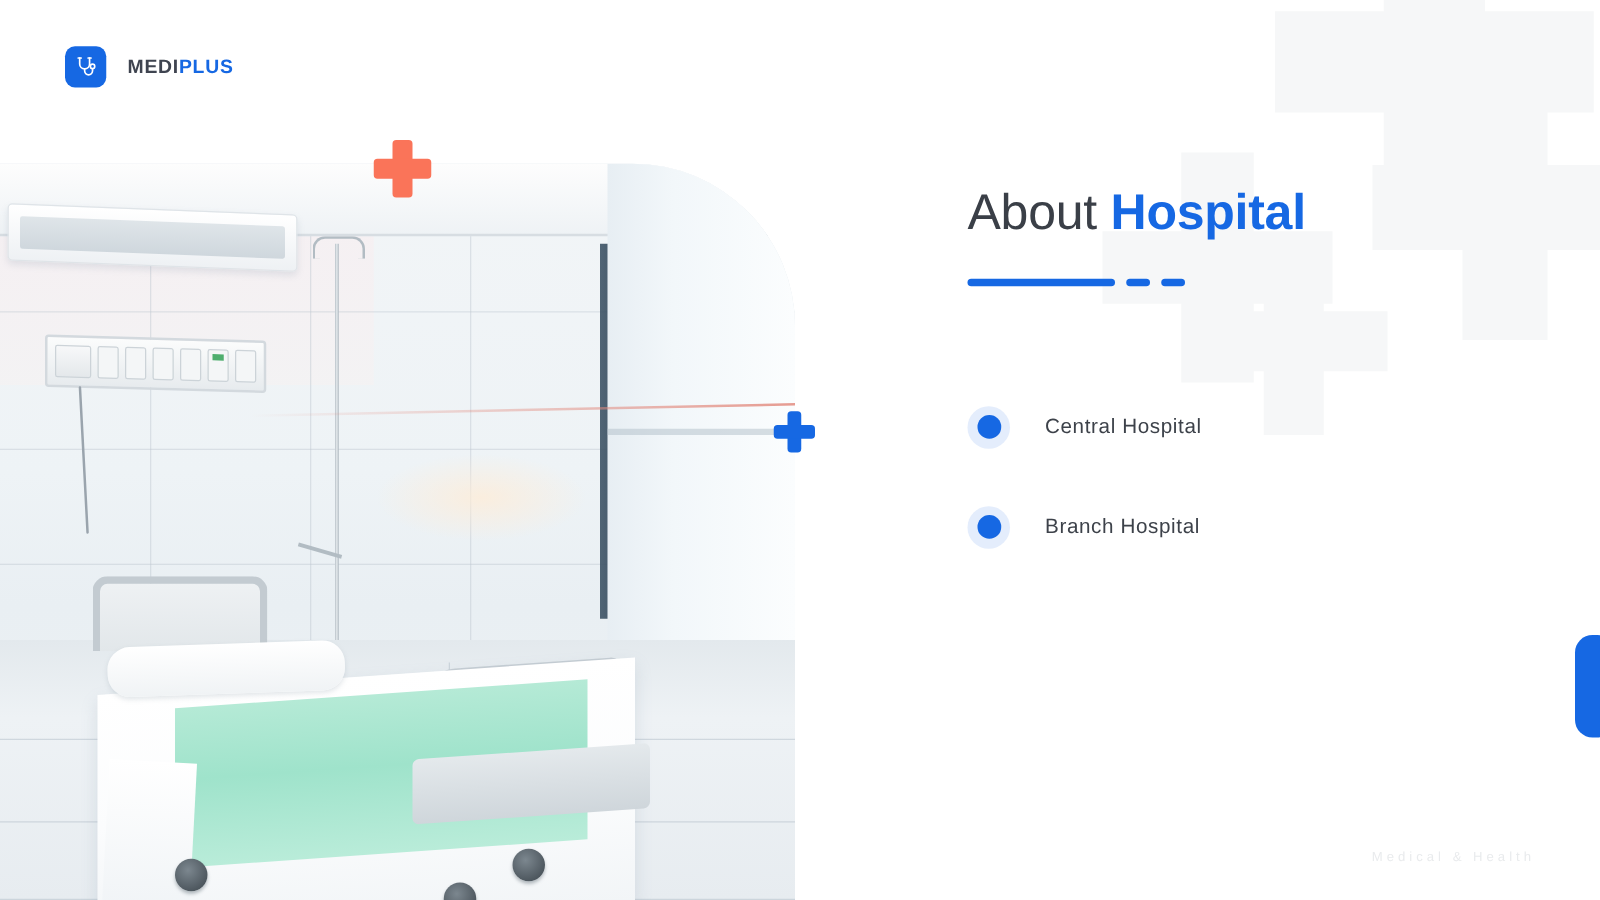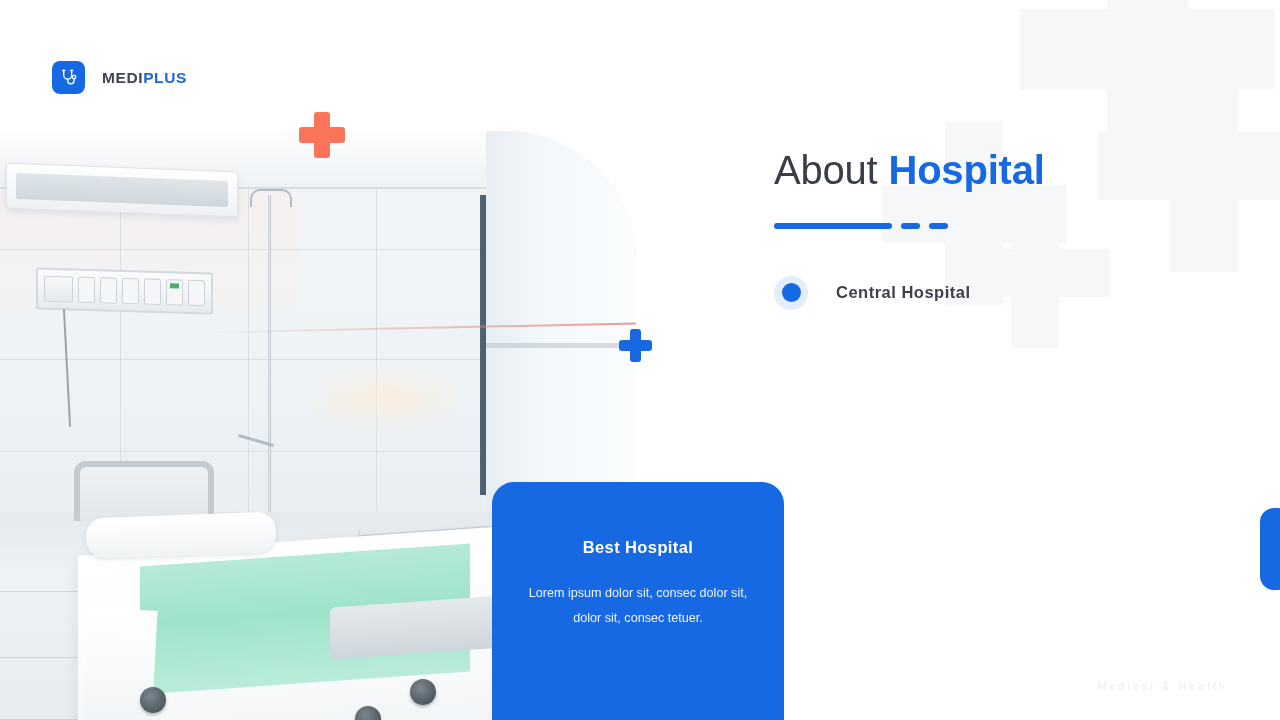--- a/index.html
+++ b/index.html
@@ -15,21 +15,21 @@
   .wm-layer { position:absolute; inset:0; pointer-events:none; }
   .wm-cross { position:absolute; background:transparent; }
   .wm-cross i, .wm-cross b {
     position:absolute; display:block; background:#f6f7f8;
   }
   .wm-cross i { left:34%; top:0; width:32%; height:100%; }
   .wm-cross b { top:34%; left:0; height:32%; width:100%; }
 
   
   .logo-row {
-    position:absolute; left:52px; top:61px;
+    position:absolute; left:52px; top:37px;
     display:flex; align-items:center; gap:17px;
   }
   .logo-badge {
     width:33px; height:33px; border-radius:8px;
     background:#1668e3;
     display:flex; align-items:center; justify-content:center;
   }
   .logo-badge svg { display:block; }
   .logo-text {
     font-size:15.5px; letter-spacing:.6px; font-weight:700;
@@ -241,21 +241,21 @@
   .divider .bar { height:6px; border-radius:4px; background:#1668e3; }
   .divider .bar.long  { width:118px; }
   .divider .bar.mid   { width:19px; }
   .divider .bar.short { width:19px; }
 
   .paragraph {
     margin-top:52px; font-size:13px; line-height:2.05;
     color:#5a6068; text-align:justify; width:430px;
   }
 
-  .bullets { margin-top:47px;font-weight:bold; }
+  .bullets { margin-top:96px; }
   .bullet-row {
     display:flex; align-items:center; gap:28px; margin-bottom:46px;
   }
   .bullet-dot {
     width:34px; height:34px; border-radius:50%;
     background:#e4edfc;
     display:flex; align-items:center; justify-content:center;
     flex:none;
   }
   .bullet-dot i {
@@ -382,42 +382,44 @@
 
   <div class="cross cross-orange">
       <span></span>
       <em></em>
     </div>
   <div class="cross cross-blue">
       <span></span>
       <em></em>
     </div>
 
-  <div class="card">
-    <div class="card-title">Best Hospital</div>
-    <div class="card-body">Lorem ipsum dolor sit, consec dolor sit, dolor sit, consec tetuer.</div>
-  </div>
 
   <div class="edge-pill"></div>
 
   <div class="content">
     <div class="heading"><span>About </span><span class="bold">Hospital</span></div>
 
     <div class="divider">
       <span class="bar long"></span>
       <span class="bar mid"></span>
       <span class="bar short"></span>
     </div>
 
 
     <div class="bullets">
       <div class="bullet-row">
         <span class="bullet-dot">
             <i></i>
           </span>
         <span class="bullet-label">Central Hospital</span>
       </div>
+      <div class="bullet-row">
+        <span class="bullet-dot">
+            <i></i>
+          </span>
+        <span class="bullet-label">Branch Hospital</span>
+      </div>
     </div>
   </div>
 
   <div class="footer">Medical &amp; Health</div>
 
 </div>
 
 </body></html>

